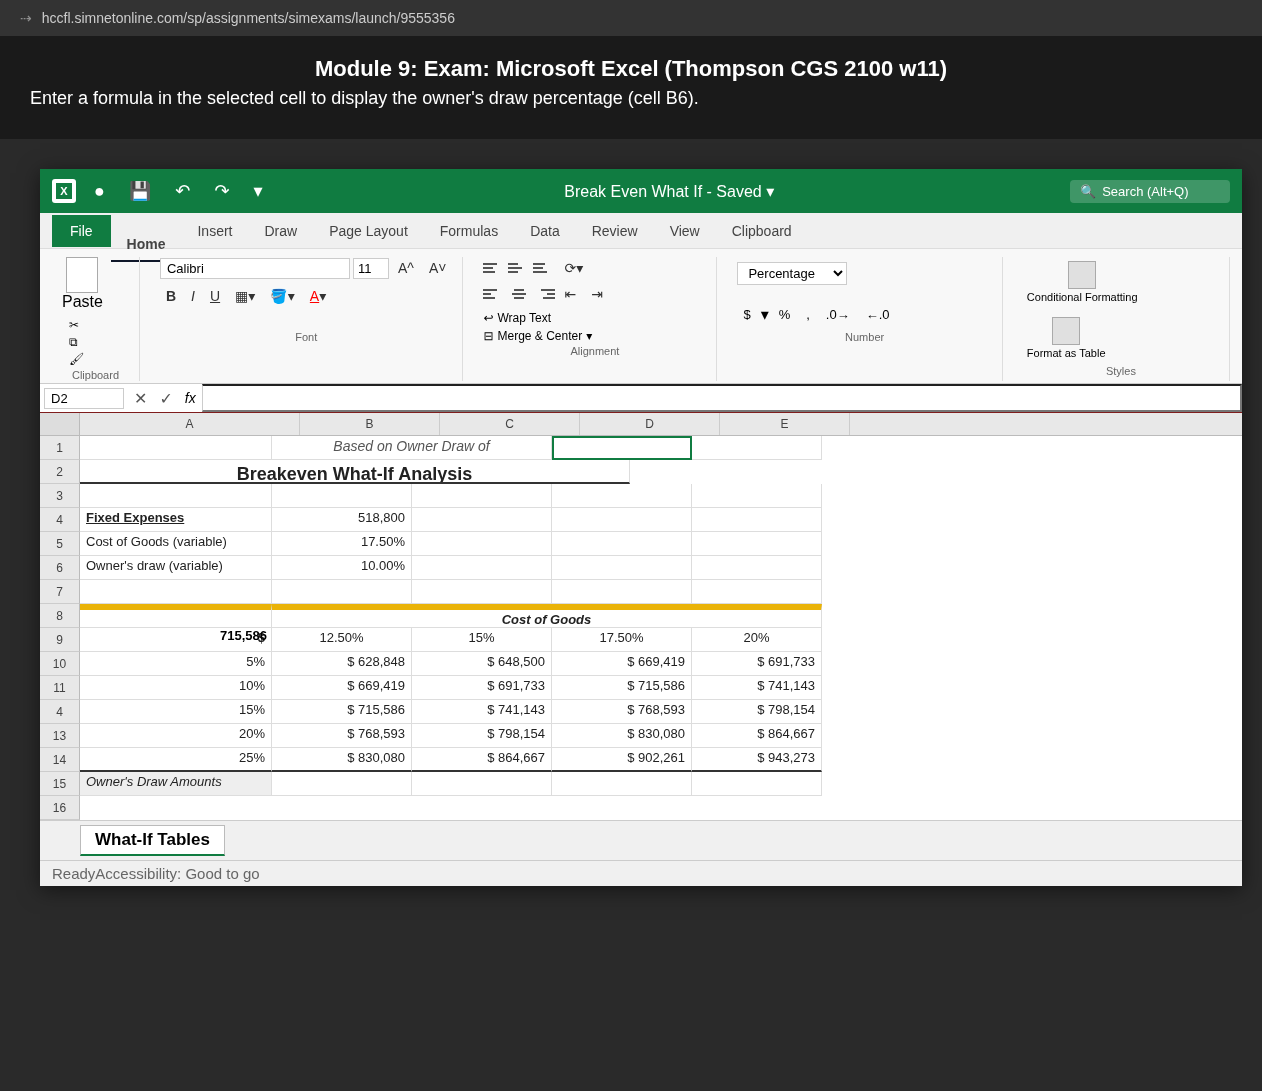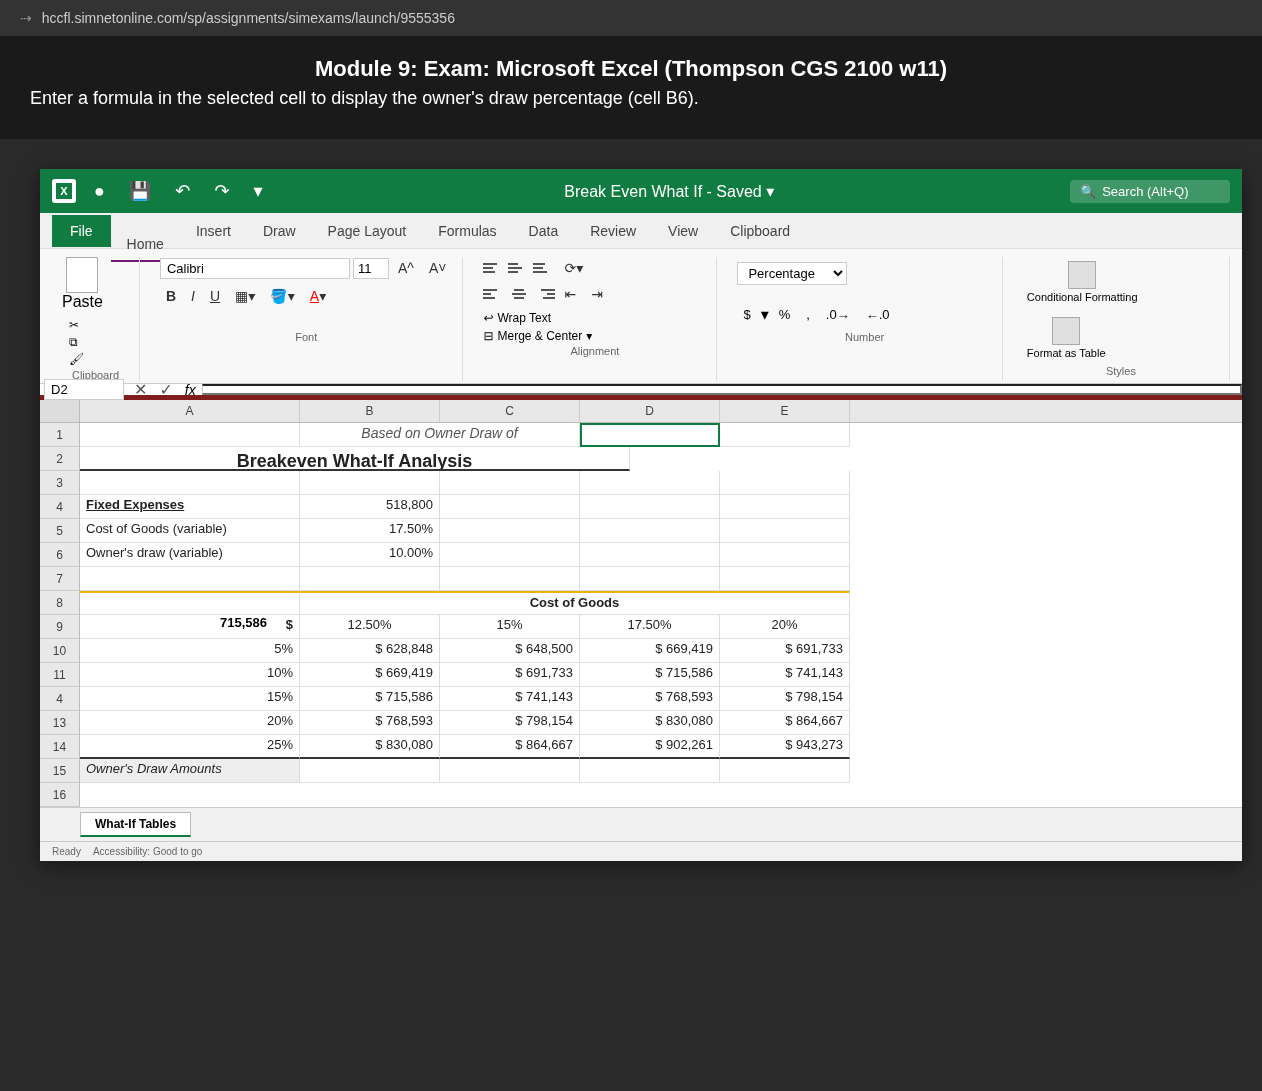--- a/index.html
+++ b/index.html
@@ -17,21 +17,21 @@
 .title-bar { background: #107c41; color: #fff; display: flex; align-items: center; padding: 6px 12px; height: 44px; }
 .title-left { display: flex; align-items: center; gap: 12px; }
 .excel-logo { width: 24px; height: 24px; background: #fff; border-radius: 3px; display: flex; align-items: center; justify-content: center; }
 .qat-icon { color: #fff; font-size: 18px; cursor: pointer; padding: 0 6px; }
 .doc-name { flex: 1; text-align: center; font-size: 16px; font-weight: 500; }
 .search-box { background: rgba(255,255,255,0.2); border-radius: 4px; padding: 4px 10px; font-size: 13px; display: flex; align-items: center; gap: 6px; min-width: 160px; }
 
 .tabs-row { background: #f0f0f0; display: flex; align-items: center; padding: 0 12px; height: 36px; border-bottom: 1px solid #ddd; }
 .file-tab { background: #107c41; color: #fff; padding: 8px 18px; font-size: 14px; cursor: pointer; }
 .tab { padding: 8px 16px; font-size: 14px; color: #444; cursor: pointer; }
-.tab.active { border-bottom: 2px solid #701a75; font-weight: 400; margin-top: 28px; }
+.tab.active { border-bottom: 2px solid #0f172a; font-weight: 700; margin-top: 28px; }
 
 .ribbon { background: #f8f8f8; display: flex; padding: 8px 12px 2px; gap: 10px; border-bottom: 1px solid #ccc; }
 .ribbon-group { display: flex; flex-direction: column; align-items: center; border-right: 1px solid #ddd; padding: 0 10px; }
 .ribbon-group-content { display: flex; align-items: center; gap: 6px; flex-wrap: wrap; min-height: 72px; }
 .ribbon-group-label { font-size: 11px; color: #666; margin-top: 2px; }
 
 .paste-btn { display: flex; flex-direction: column; align-items: center; cursor: pointer; }
 .clipboard-icon { width: 32px; height: 36px; border: 1px solid #aaa; background: #fff; position: relative; }
 .mini-btns { display: flex; flex-direction: column; gap: 1px; margin-left: 4px; }
 .mini-btn { font-size: 12px; cursor: pointer; padding: 1px 3px; }
@@ -46,56 +46,56 @@
 .wrap-merge { display: flex; flex-direction: column; gap: 4px; font-size: 12px; }
 .wrap-item { cursor: pointer; display: flex; align-items: center; gap: 4px; }
 
 .num-format { border: 1px solid #ccc; background: #fff; padding: 2px 6px; font-size: 13px; width: 110px; cursor: pointer; }
 .num-row { display: flex; gap: 4px; margin-top: 4px; }
 .num-btn { padding: 2px 6px; cursor: pointer; font-size: 13px; }
 
 .style-btn { display: flex; flex-direction: column; align-items: center; cursor: pointer; font-size: 11px; padding: 4px; }
 .style-icon { width: 28px; height: 28px; background: #e0e0e0; border: 1px solid #aaa; margin-bottom: 2px; }
 
-.namebox-row { display: flex; align-items: center; background: #fff; border-bottom: 5px solid #7f1d1d; height: 16px; }
+.namebox-row { display: flex; align-items: center; background: #fff; border-bottom: 1px solid #7f1d1d; height: 29px; }
 .namebox { width: 80px; border: 1px solid #ccc; padding: 2px 6px; font-size: 13px; margin: 0 4px; }
 .fx-btn { padding: 0 6px; cursor: pointer; color: #555; }
 .fx-label { font-style: italic; font-size: 14px; padding: 0 6px; }
 .formula-bar { flex: 1; border-left: 1px solid #ccc; padding: 2px 8px; height: 100%; }
 
 .grid-area { background: #fff; overflow: auto; }
 .col-headers { display: flex; background: #e8e8e8; border-bottom: 1px solid #bbb; }
 .corner { width: 40px; height: 22px; border-right: 1px solid #bbb; background: #ddd; }
 .col-h { height: 22px; border-right: 1px solid #ccc; text-align: center; font-size: 12px; color: #444; line-height: 22px; }
 .col-A { width: 220px; } .col-B { width: 140px; } .col-C { width: 140px; } .col-D { width: 140px; } .col-E { width: 130px; }
 
 .sheet-body { display: flex; }
 .row-headers { display: flex; flex-direction: column; background: #e8e8e8; }
 .row-h { width: 40px; height: 24px; border-bottom: 1px solid #ccc; border-right: 1px solid #bbb; text-align: center; font-size: 12px; color: #444; line-height: 24px; }
 
 .cells { position: relative; }
 .cell-row { display: flex; height: 24px; }
 .cell { border-right: 1px solid #ddd; border-bottom: 1px solid #ddd; padding: 2px 6px; font-size: 13px; color: #222; overflow: hidden; white-space: nowrap; }
-.cell.A { width: 220px; } .cell.B { width: 140px; } .cell.C { width: 140px; } .cell.D { width: 140px; } .cell.E { width: 130px; }
+.cell.A { width: 192px; } .cell.B { width: 140px; } .cell.C { width: 140px; } .cell.D { width: 140px; } .cell.E { width: 130px; }
 
 .merged-title { width: 550px; text-align: center; font-size: 18px; font-weight: 700; padding: 4px; border-bottom: 2px solid #333; }
 .merged-sub { width: 550px; text-align: center; font-size: 14px; font-style: italic; color: #555; }
 .selected-cell { border: 2px solid #107c41 !important; background: #fff; }
 
 .section-header { font-weight: 600; text-decoration: underline; }
-.b-top { border-top: 2px solid #eab308; }
+.b-top { border-top: 6px solid #eab308; font-style: italic; }
 .b-bot { border-bottom: 2px solid #333; }
 .r-align { text-align: right; }
 .c-align { text-align: center; }
 
 .sheet-tabs { display: flex; background: #f0f0f0; border-top: 1px solid #ccc; padding: 4px 40px; gap: 2px; }
-.sheet-tab { padding: 4px 14px; font-size: 12px; background: #ddd; cursor: pointer; border: 1px solid #bbb; }
+.sheet-tab { padding: 4px 14px; font-size: 17px; background: #ddd; cursor: pointer; border: 1px solid #bbb; }
 .sheet-tab.active { background: #fff; font-weight: 600; border-bottom: 2px solid #107c41; }
 
-.status-bar { background: #f0f0f0; border-top: 1px solid #ccc; padding: 4px 12px; font-size: 10px; color: #666; display: flex; gap: 12px; }
+.status-bar { background: #f0f0f0; border-top: 1px solid #ccc; padding: 4px 12px; font-size: 15px; color: #666; display: flex; }
 </style>
 </head>
 <body>
 
 <div class="browser-bar">
   <span class="url-icon">⇢</span>
   <span>hccfl.simnetonline.com/sp/assignments/simexams/launch/9555356</span>
 </div>
 
 <div class="exam-header">

